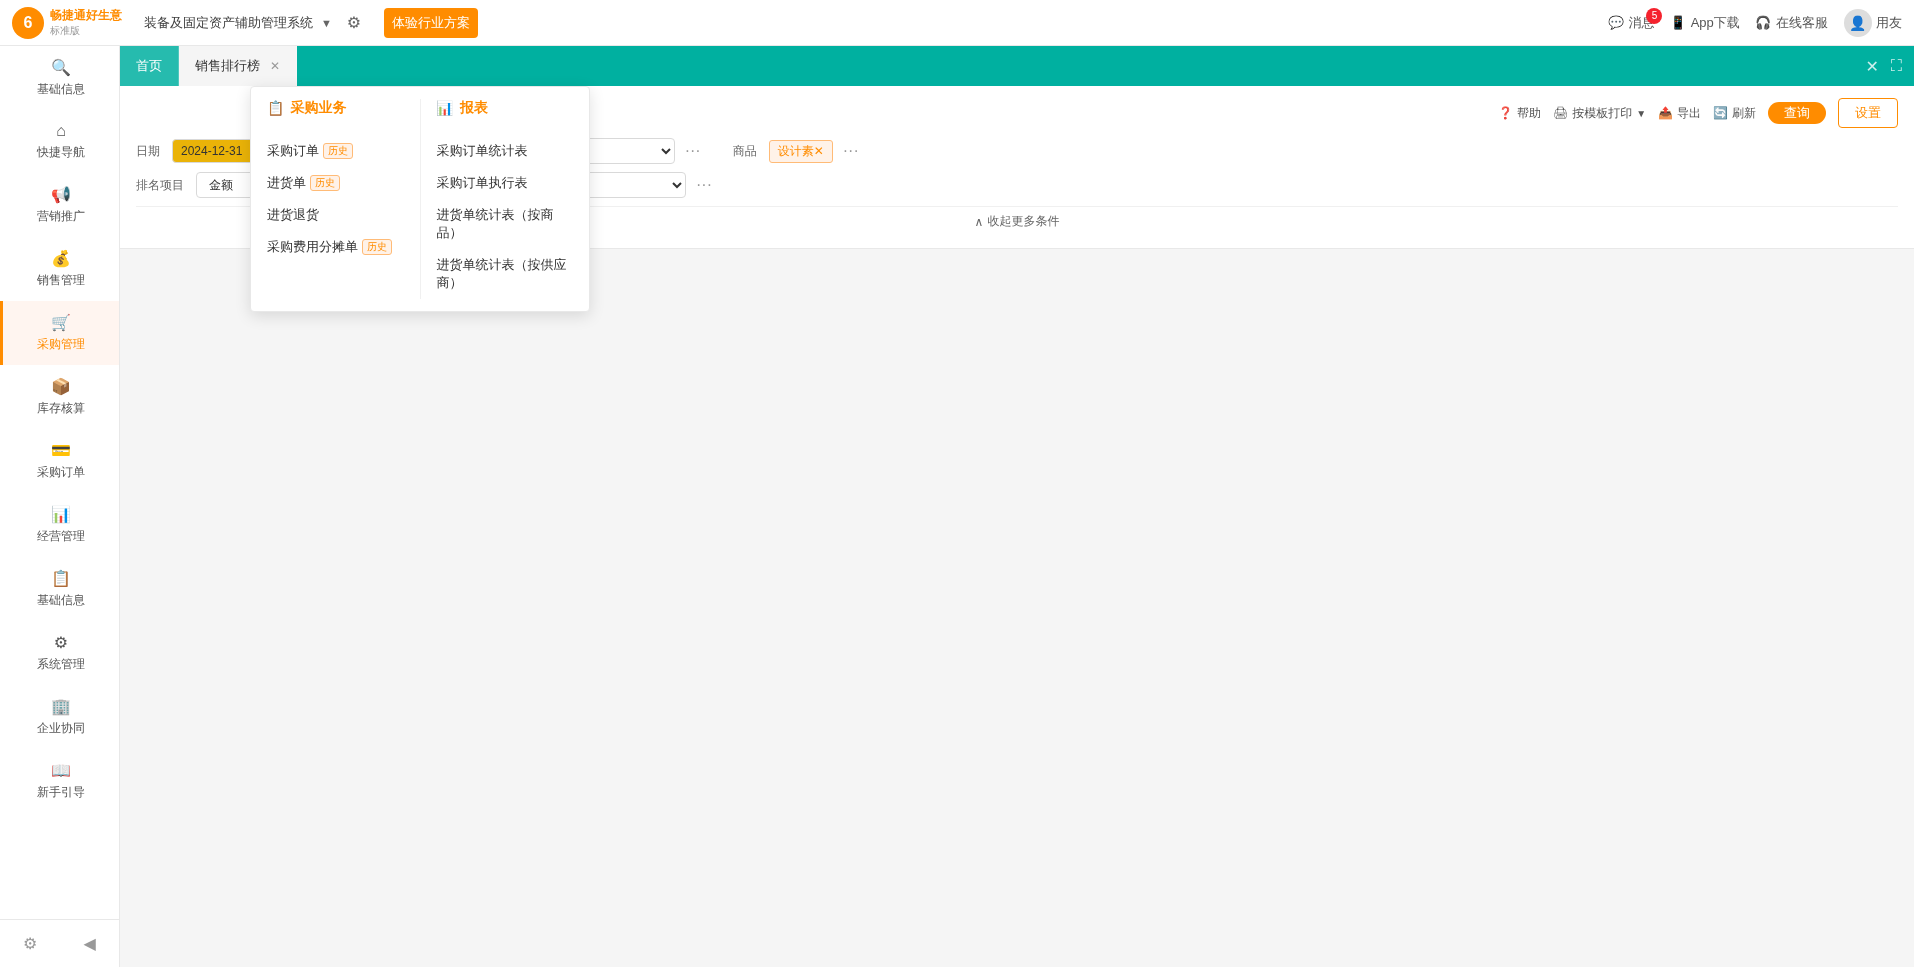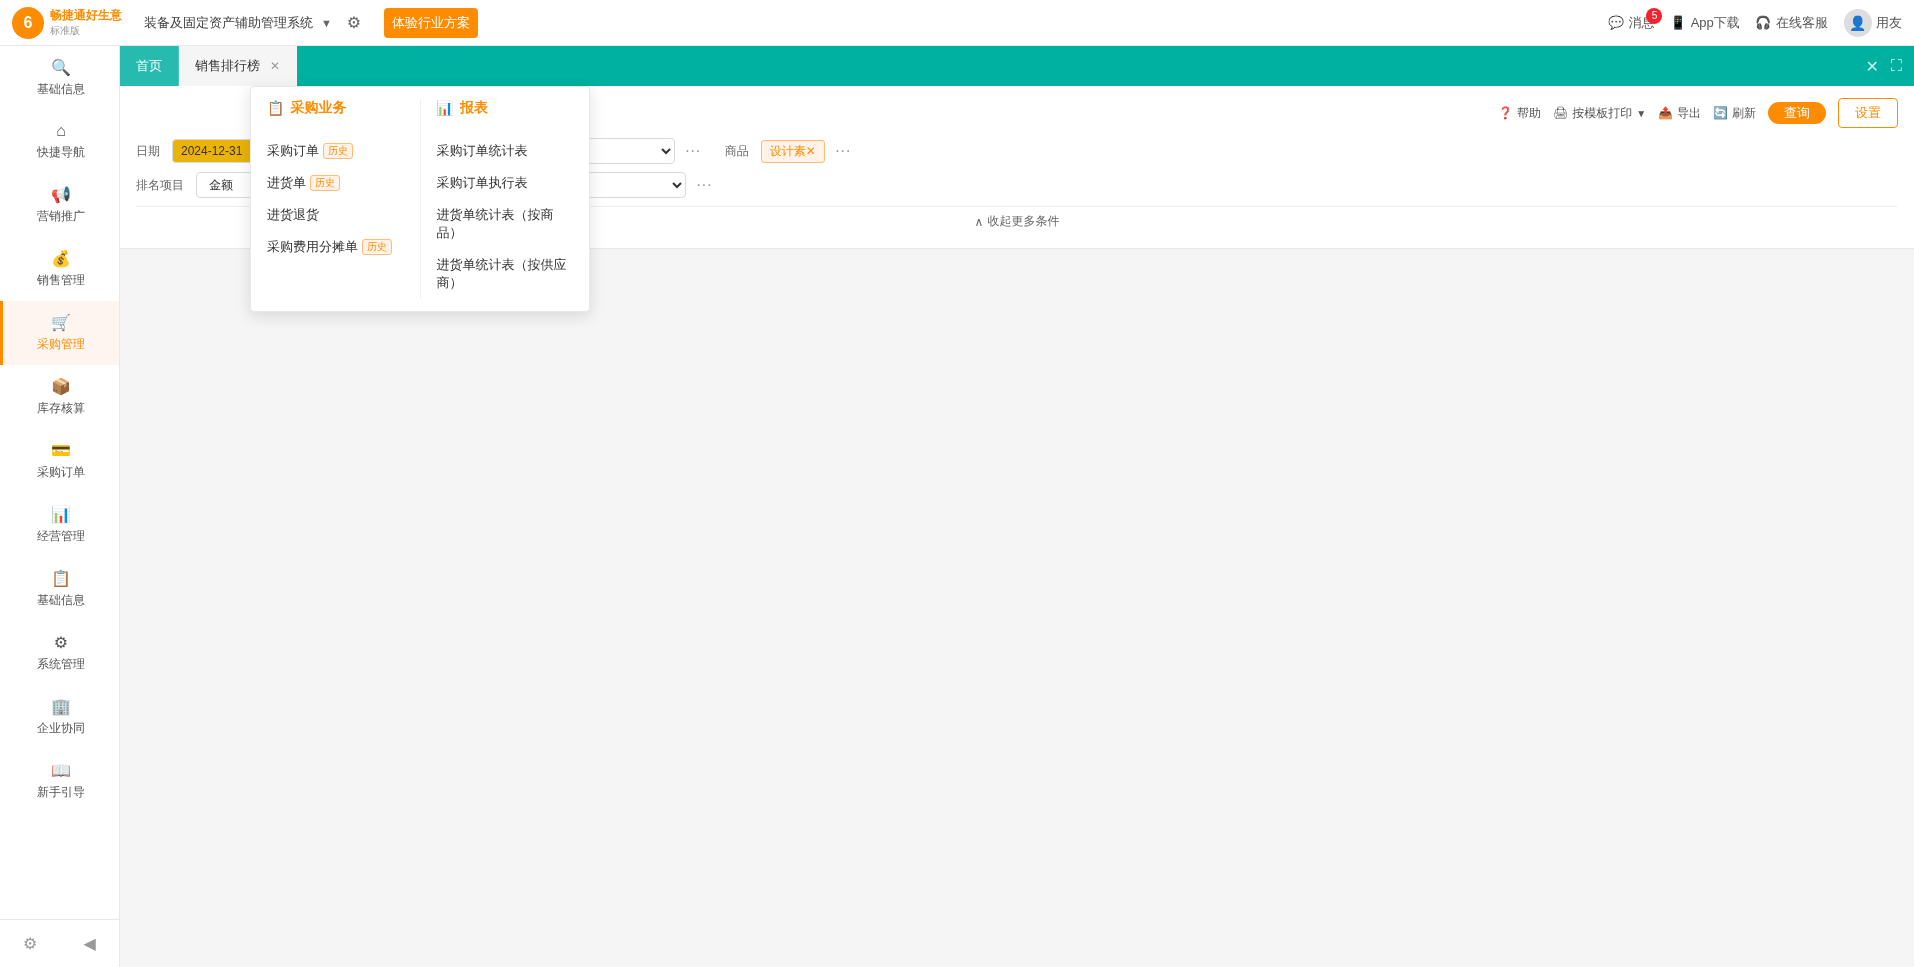--- a/index.html
+++ b/index.html
@@ -550,21 +550,21 @@
           <span class="more-link">自定义</span>
 
           <span class="filter-label" style="margin-left:24px;">单据状态</span>
           <div style="display:flex;align-items:center;gap:6px;">
             <select class="filter-select" style="min-width:160px;">
               <option></option>
             </select>
             <span class="ellipsis-btn">···</span>
           </div>
 
-          <span class="filter-label" style="margin-left:8px;">商品</span>
+          <span class="filter-label" style="margin-left:16px;">商品</span>
           <div style="display:flex;align-items:center;gap:6px;">
             <div class="tag-chip">
               <span>设计素</span>
               <span class="close">✕</span>
             </div>
             <span class="ellipsis-btn">···</span>
           </div>
         </div>
 
         <div class="filter-row">

